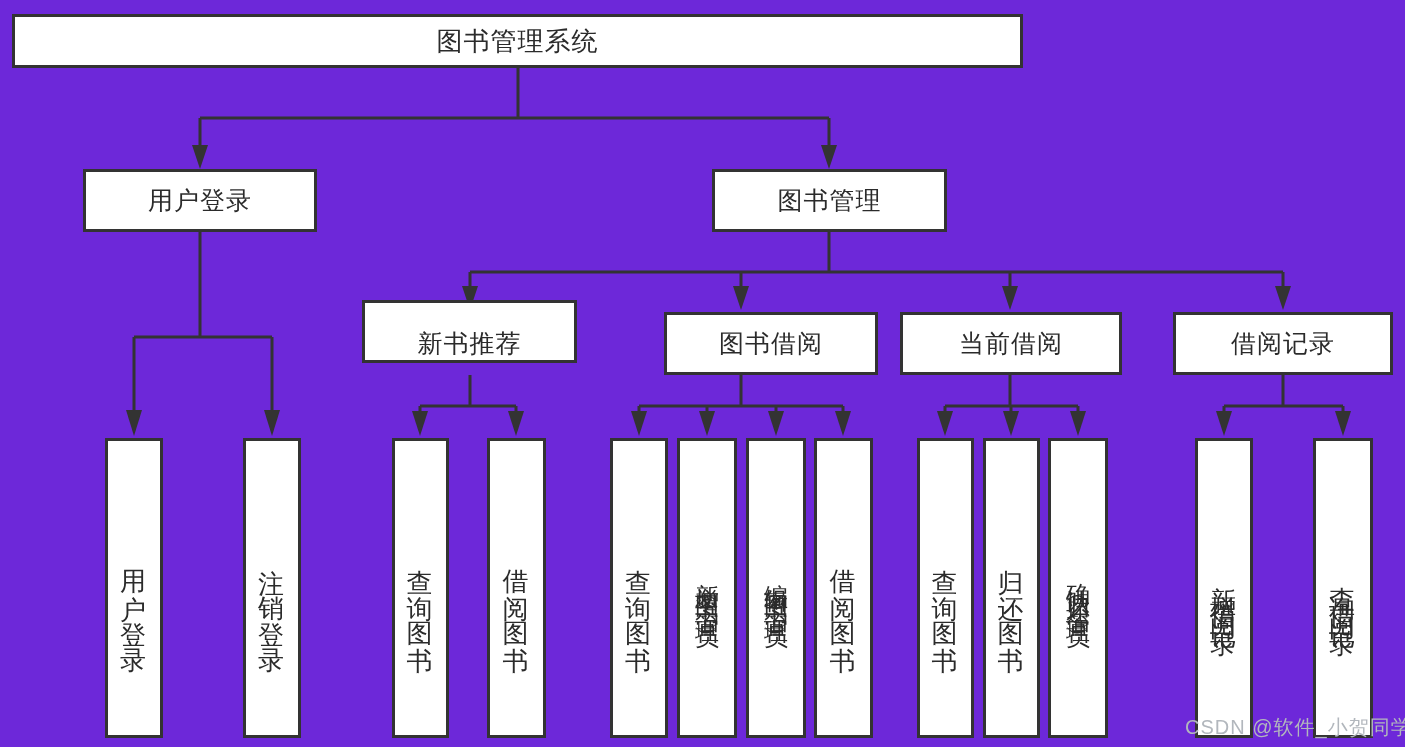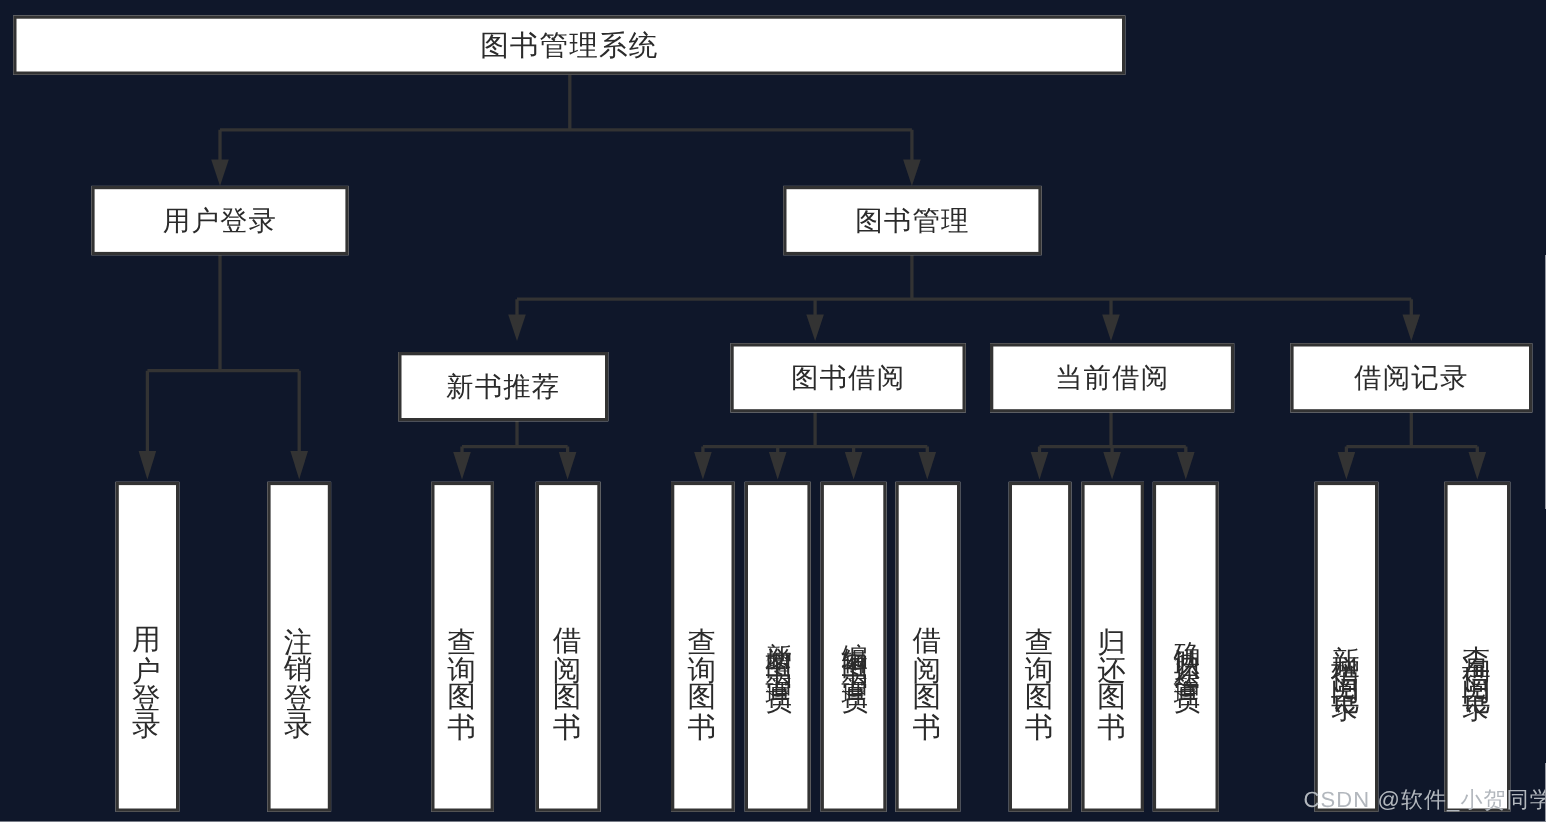--- a/index.html
+++ b/index.html
@@ -1,20 +1,20 @@
 <!DOCTYPE html>
 <html><head>
 <meta charset="utf-8">
 <style>
   html, body { margin: 0; padding: 0; background: #ffffff; }
   .stage {
     position: relative;
     width: 1405px;
     height: 747px;
-    background: #0f172a;
+    background: #6d28d9;
     font-family: "Liberation Sans", sans-serif;
     color: #2b2b2b;
     overflow: hidden;
   }
   .wires {
     position: absolute;
     left: 0; top: 0;
     width: 1405px; height: 747px;
   }
   .box {
@@ -94,21 +94,21 @@
     <span>图书管理系统</span>
   </div>
 
   <div class="box h" style="left:83px; top:169px; width:234px; height:63px;">
     <span>用户登录</span>
   </div>
   <div class="box h" style="left:712px; top:169px; width:235px; height:63px;">
     <span>图书管理</span>
   </div>
 
-  <div class="box h" style="left:362px; top:320px; width:191px; height:63px;">
+  <div class="box h" style="left:362px; top:300px; width:215px; height:63px;align-items:flex-end;">
     <span>新书推荐</span>
   </div>
   <div class="box h" style="left:634px; top:312px; width:214px; height:63px;margin-left:30px;">
     <span>图书借阅</span>
   </div>
   <div class="box h" style="left:900px; top:312px; width:222px; height:63px;">
     <span>当前借阅</span>
   </div>
   <div class="box h" style="left:1173px; top:312px; width:220px; height:63px;">
     <span>借阅记录</span>

